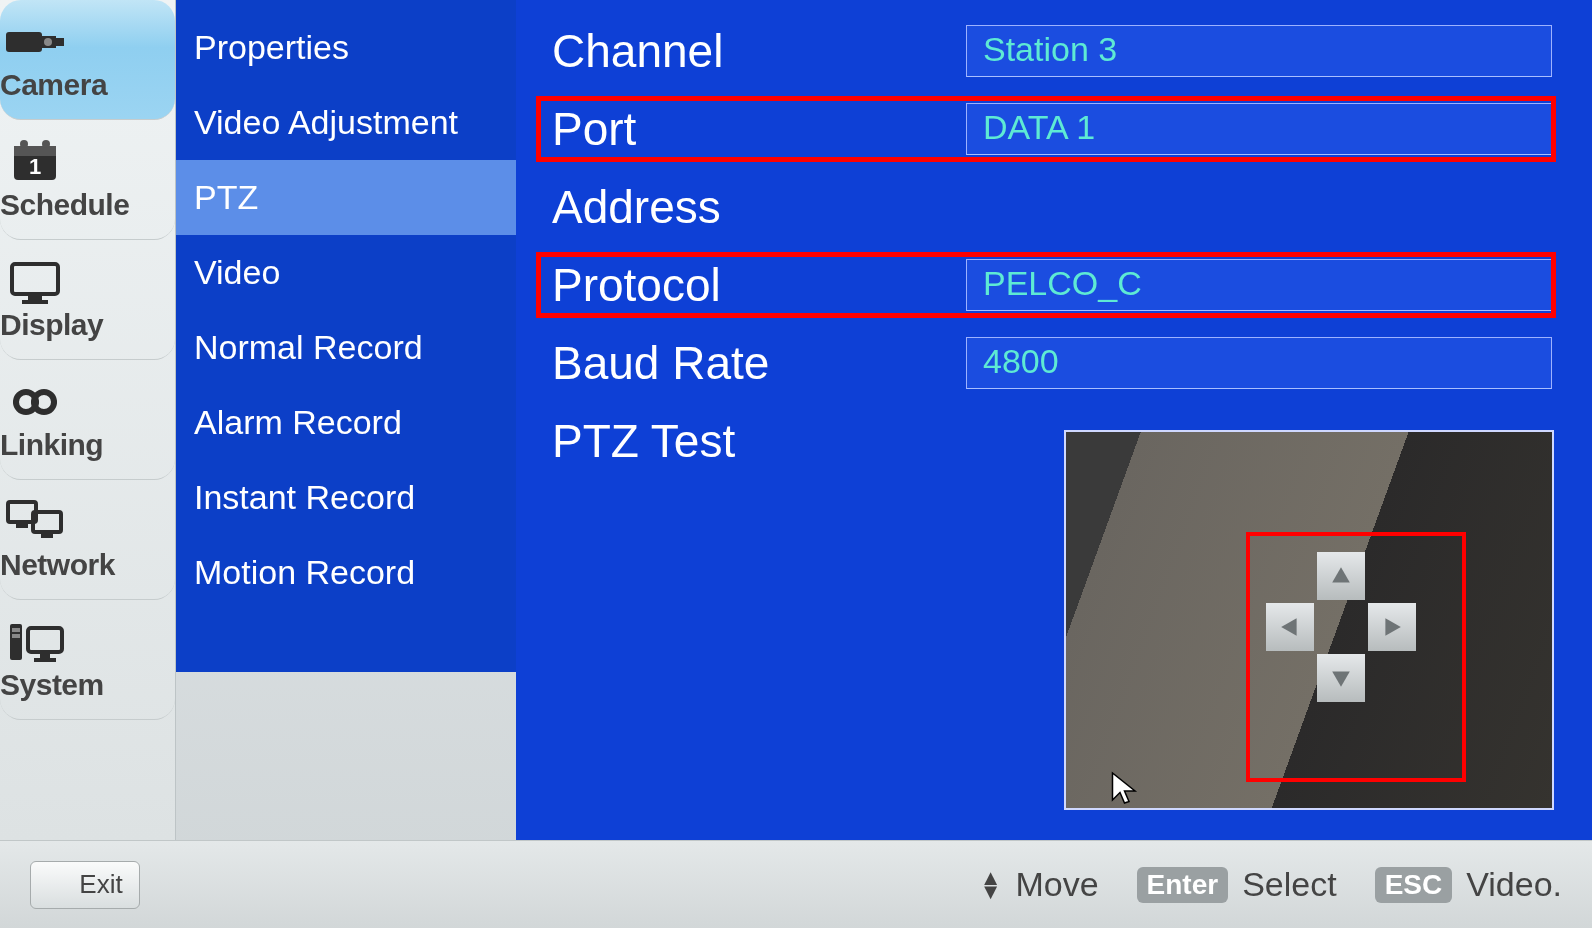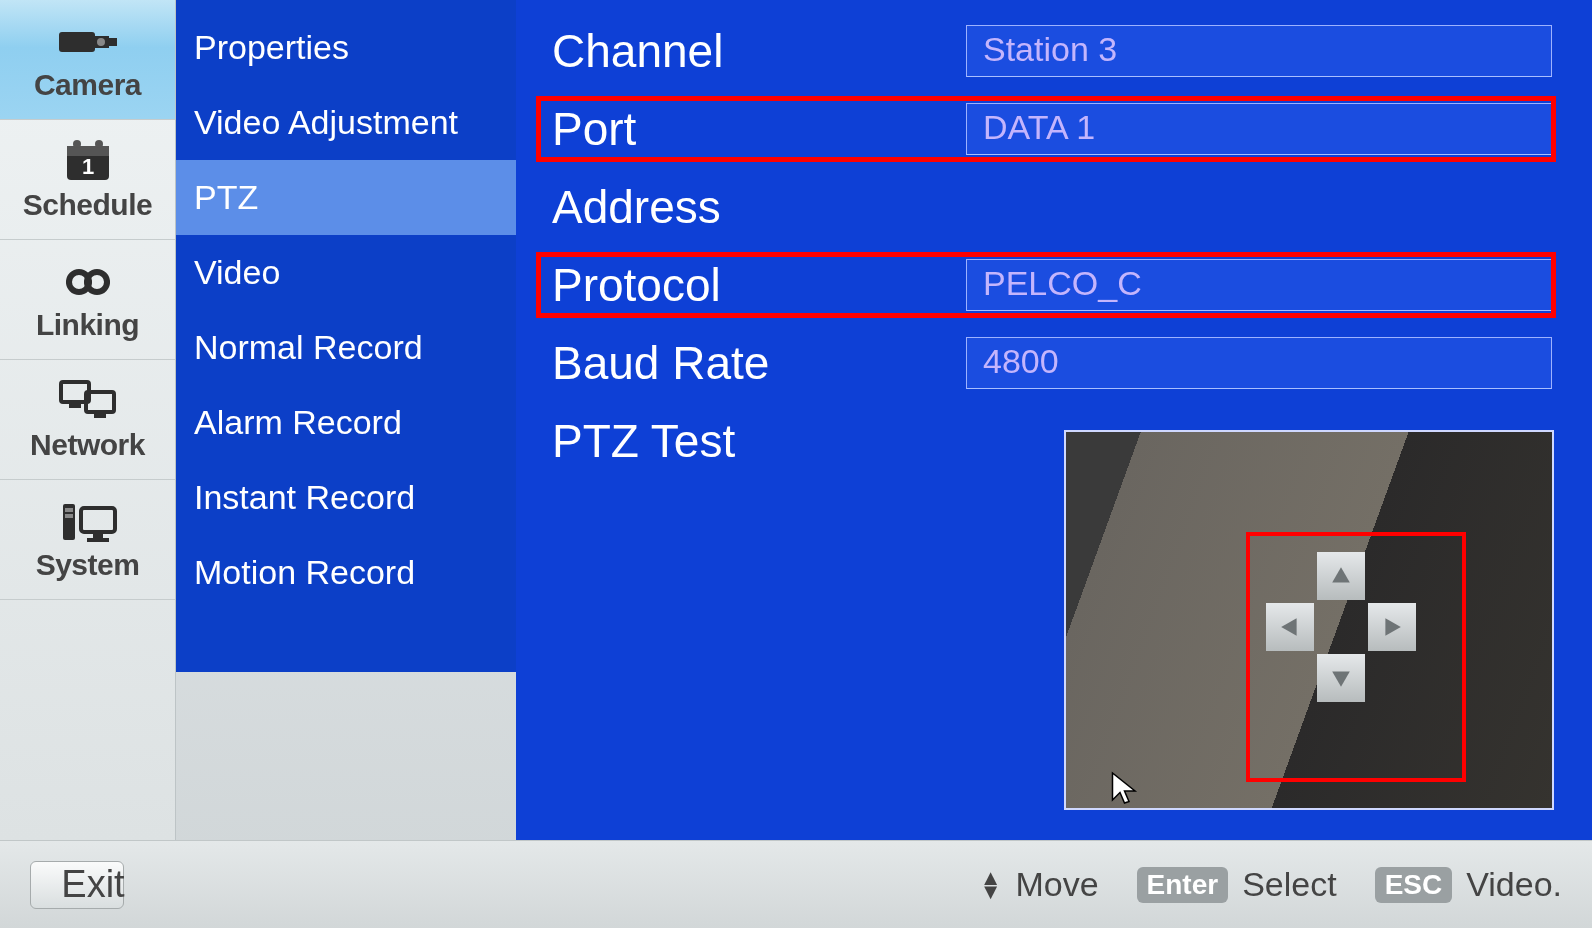--- a/index.html
+++ b/index.html
@@ -8,23 +8,24 @@
       background:linear-gradient(#e8ecee,#cfd5d7);
       position:relative;overflow:hidden;
     }
     .sidebar {
       position:absolute;left:0;top:0;width:176px;height:840px;
       background:linear-gradient(#eff3f4,#dde2e3);
       border-right:1px solid #bdc4c6;
     }
     .sidebar-item {
       width:100%;height:120px;
-      display:flex;flex-direction:column;align-items:center;justify-content:center;
+      display:flex;flex-direction:column;justify-content:center;
       gap:2px;cursor:pointer;
       border-bottom:1px solid #c6cccd;
+      border-radius:21px;
     }
     .sidebar-item.selected {
       background:linear-gradient(#c1e5f6 0%,#8fcff0 40%,#9bd4f2 100%);
     }
     .sidebar-item span.lbl {
       font-size:30px;font-weight:bold;color:#444;letter-spacing:-0.5px;
     }
     .sidebar-item svg {width:70px;height:48px}
 
     .submenu {
@@ -51,21 +52,21 @@
     .row {
       display:flex;align-items:center;height:78px;position:relative;
     }
     .row .rlabel {
       width:430px;font-size:46px;color:#ffffff;padding-left:16px;
     }
     .row .rinput {
       flex:1;height:52px;
       border:1px solid #9db2ff;border-bottom-color:#aabfff;
       background:#1b4de0;
-      font-size:34px;color:#c4b5fd;padding:4px 16px;
+      font-size:34px;color:#5eead4;padding:4px 16px;
       margin-right:20px;
     }
 
     .preview {
       position:absolute;top:430px;right:38px;width:490px;height:380px;
       background:#6e6a63;
       border:2px solid #cfd8ff;
     }
     .preview-inner{
       position:absolute;inset:0;
@@ -98,24 +99,24 @@
     }
 
     .footer {
       position:absolute;left:0;bottom:0;right:0;height:88px;
       background:linear-gradient(#e4e8e9,#d2d7d8);
       display:flex;align-items:center;justify-content:space-between;
       padding:0 30px;
       border-top:1px solid #c1c7c8;
     }
     .btn-exit {
-      width:94px;height:48px;border-radius:6px;
+      width:110px;height:48px;border-radius:6px;
       background:linear-gradient(#fafbfb,#d9dedf);
       border:1px solid #a6abac;
-      font-size:38px;color:#444;font-weight:500;
+      font-size:26px;color:#444;font-weight:500;
       display:flex;align-items:center;justify-content:center;cursor:pointer;padding-left:32px;
     }
     .helpbar{
       display:flex;align-items:center;gap:14px;font-size:34px;color:#444;
     }
     .key-badge{
       background:#9aa0a2;color:#fff;border-radius:6px;
       padding:2px 10px;font-size:28px;font-weight:600;margin-left:24px;
     }
     .cursor-arrow{
@@ -138,20 +139,28 @@
   </div>
   <div class="sidebar-item">
     <svg viewBox="0 0 70 48">
       <rect x="14" y="8" width="42" height="34" rx="4" fill="#2e2e2e"></rect>
       <rect x="14" y="8" width="42" height="10" fill="#555"></rect>
       <circle cx="24" cy="6" r="4" fill="#555"></circle>
         <circle cx="46" cy="6" r="4" fill="#555"></circle>
       <text x="35" y="36" font-size="22" fill="#fff" text-anchor="middle" font-family="Arial" font-weight="bold">1</text>
     </svg>
     <span class="lbl">Schedule</span>
+  </div>
+  <div class="sidebar-item">
+    <svg viewBox="0 0 70 48">
+      <rect x="12" y="6" width="46" height="30" rx="3" fill="none" stroke="#2e2e2e" stroke-width="4"></rect>
+      <rect x="28" y="38" width="14" height="4" fill="#2e2e2e"></rect>
+      <rect x="22" y="42" width="26" height="4" fill="#2e2e2e"></rect>
+    </svg>
+    <span class="lbl">Display</span>
   </div>
   <div class="sidebar-item">
     <svg viewBox="0 0 70 48">
       <path d="M16 24 a10 10 0 0 1 20 0 M34 24 a10 10 0 0 0 20 0" fill="none" stroke="#2e2e2e" stroke-width="6" stroke-linecap="round"></path>
       <path d="M16 24 a10 10 0 0 0 20 0 M34 24 a10 10 0 0 1 20 0" fill="none" stroke="#2e2e2e" stroke-width="6" stroke-linecap="round"></path>
     </svg>
     <span class="lbl">Linking</span>
   </div>
   <div class="sidebar-item">
     <svg viewBox="0 0 70 48">

